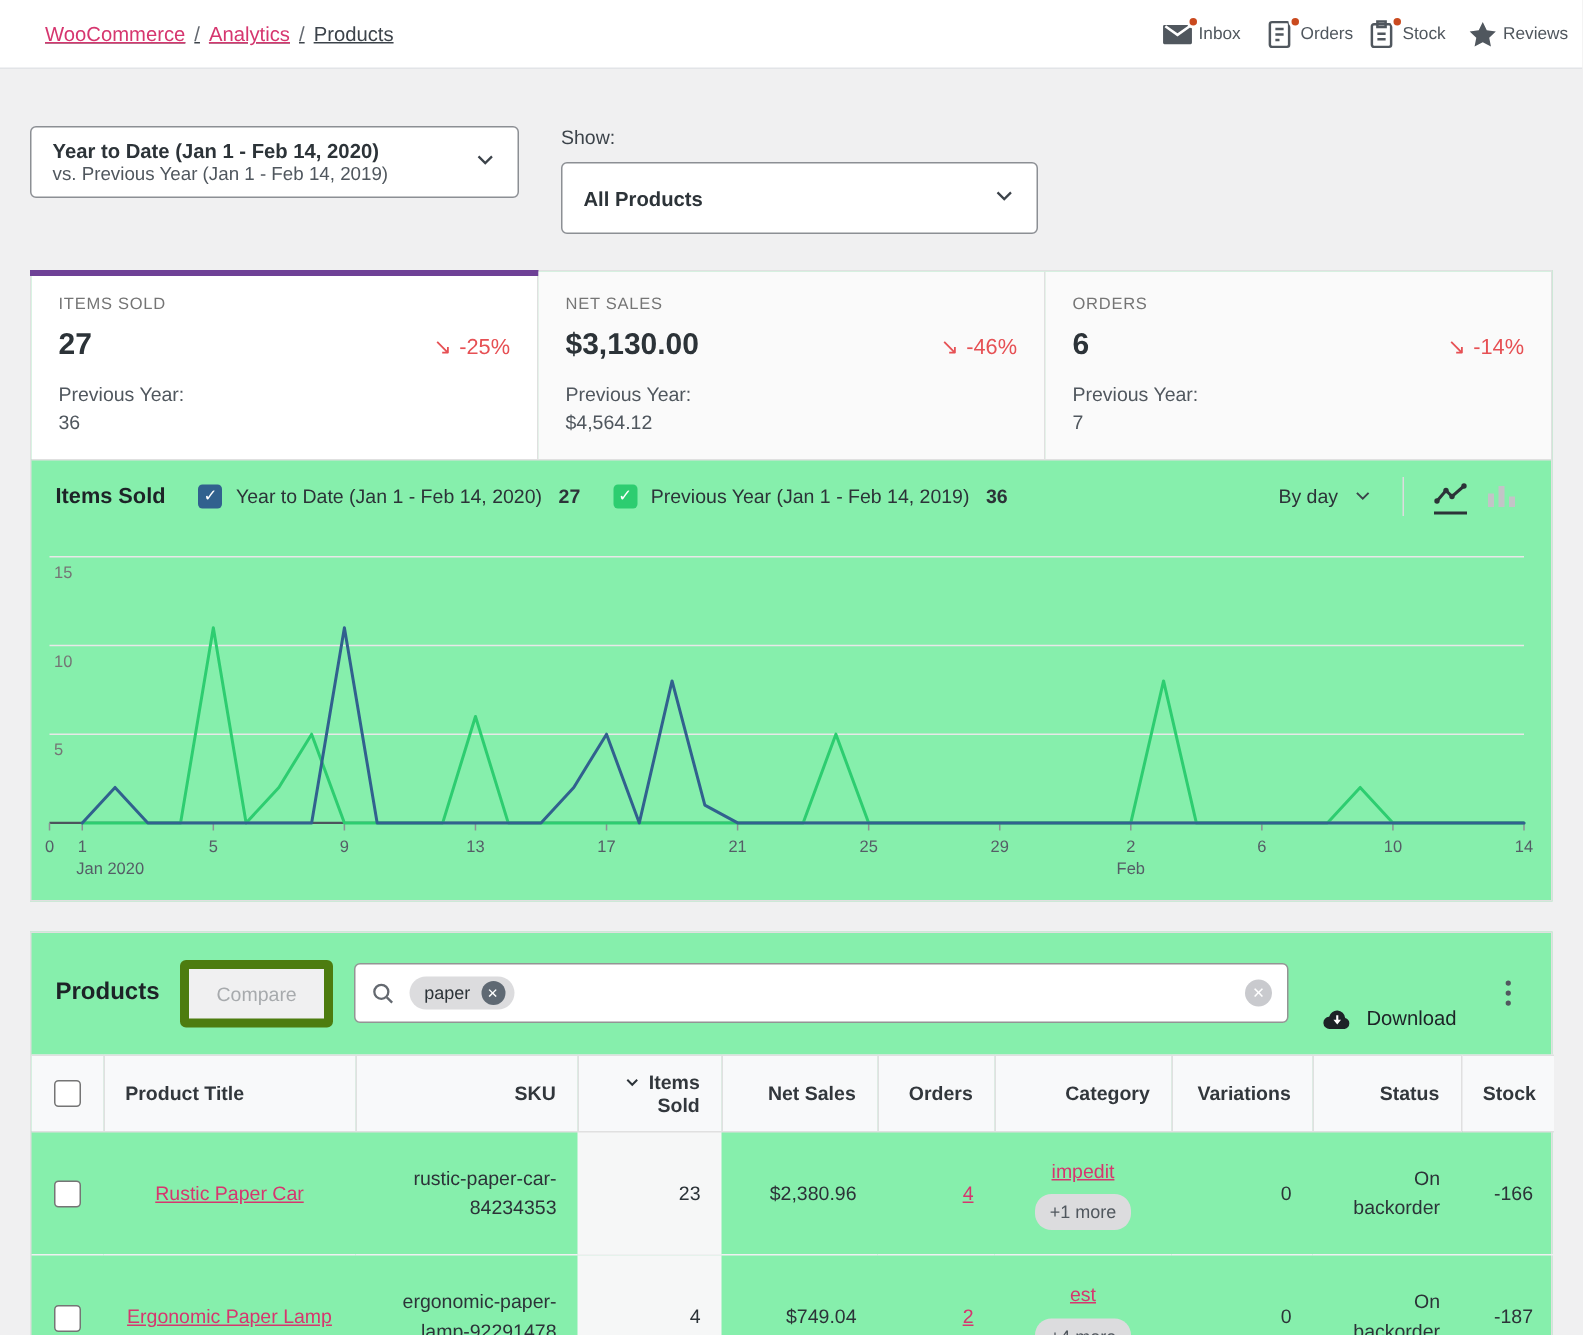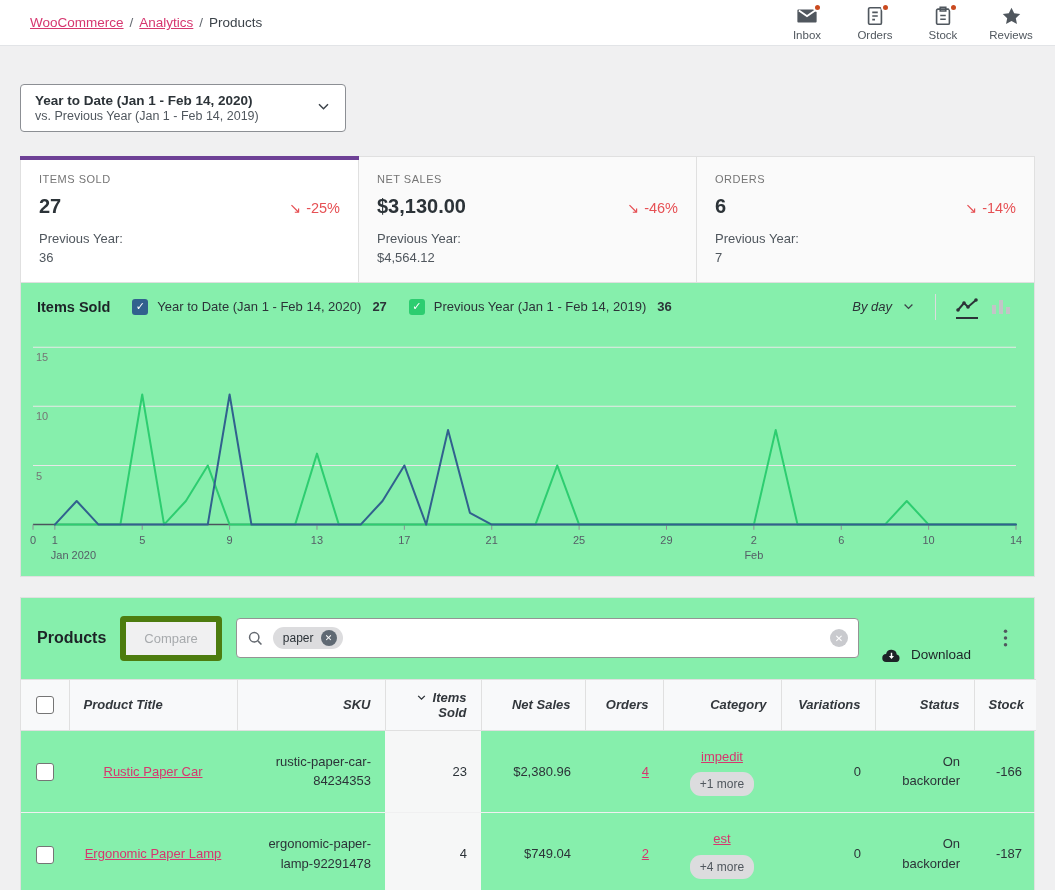--- a/index.html
+++ b/index.html
@@ -12,24 +12,24 @@
     font-size: 13px;
   }
   .link { color: #d6366f; text-decoration: underline; cursor: pointer; }
 
   
   .topbar {
     height: 46px; background: #fff; border-bottom: 1px solid #e2e4e7;
     display: flex; align-items: center; justify-content: space-between;
     padding: 0 10px 0 30px;
   }
-  .breadcrumb { font-size: 13.5px; color: #3c434a; display:flex; gap:6px; align-items:center; }
+  .breadcrumb { font-size: 13.5px; color: #3c434a; display:flex; gap:6px; align-items:center;text-decoration:underline; }
   .breadcrumb .sep { color: #646970; }
   .activity { display: flex; align-items: flex-start; }
-  .activity-tab { width: 68px; display:flex; flex-direction:column; align-items:center; gap:2px; padding: 4px 0 3px; cursor:pointer; }
+  .activity-tab { width: 68px; display:flex; flex-direction:row; align-items:center; gap:2px; padding: 4px 0 3px; cursor:pointer; }
   .activity-tab .icon-wrap { position: relative; width: 24px; height: 22px; display:flex; align-items:center; justify-content:center; }
   .activity-tab .label { font-size: 11.5px; color: #50575e; }
   .dot { position:absolute; top:-2px; right:-3px; width:9px; height:9px; border-radius:50%; background:#ca4a1f; border:2px solid #fff; }
 
   .wrap { padding: 0 20px; }
 
   
   .filters { display: flex; gap: 28px; margin-top: 38px; }
   .filter-label { font-size: 13px; color: #3c434a; margin-bottom: 9px; }
   .select-box {
@@ -58,21 +58,21 @@
   .card-delta { font-size:14.5px; color:#e65054; display:flex; gap:5px; align-items:center; }
   .card-prev { margin-top:12px; font-size:13px; color:#50575e; line-height:1.45; }
 
   
   .chart-head { display:flex; align-items:center; padding: 11px 16px; gap: 22px; }
   .chart-title { font-size: 14.5px; font-weight: bold; color:#1d2327; }
   .legend-item { display:flex; align-items:center; gap: 9px; cursor:pointer; }
   .legend-cb { width:16px; height:16px; border-radius:3px; color:#fff; font-size:11px; font-weight:bold; display:flex; align-items:center; justify-content:center; }
   .legend-label { font-size:13px; color:#2c3338; }
   .legend-total { font-size:13px; font-weight:bold; color:#2c3338; margin-left:2px; }
-  .chart-controls { margin-left:auto; display:flex; align-items:center;font-style:italic; }
+  .chart-controls { margin-left:auto; display:flex; align-items:center; }
   .interval-select { display:flex; align-items:center; gap:10px; font-size:13px; color:#2c3338; cursor:pointer; padding:4px 6px; }
   .vdivider { width:1px; height:26px; background:#dcdcde; margin: 0 14px; }
   .chart-type-btn { padding: 3px 6px 1px; cursor:pointer; display:flex; flex-direction:column; align-items:center; }
   .chart-type-btn .underline { width: 22px; height:2px; background:#2c3338; margin-top:3px; }
   .chart-type-btn.inactive .underline { background: transparent; }
   .chart-body { padding: 0 6px 2px 6px; }
 
   
   .panel.products-panel { margin-top: 20px; margin-bottom: 20px; }
   .products-head { display:flex; align-items:center; gap: 14px; padding: 10px 16px; }
@@ -83,21 +83,21 @@
   .chip-text { font-size:12px; color:#2c3338; }
   .chip-x { width:16px; height:16px; border-radius:50%; background:#5f6973; color:#fff; font-size:9px; display:flex; align-items:center; justify-content:center; cursor:pointer; }
   .search-input { border:none; outline:none; flex:1; font-size:13px; font-family:inherit; }
   .search-clear { width:18px; height:18px; border-radius:50%; background:#c9cace; color:#fff; font-size:10px; display:flex; align-items:center; justify-content:center; cursor:pointer; }
   .btn-download { display:flex; align-items:center; gap:9px; font-size:13.5px; color:#1d2327; cursor:pointer; padding: 6px 8px; margin-top: 32px; }
   .kebab { padding: 4px 10px; cursor:pointer; display:flex; align-items:center; }
 
   table { width:100%; border-collapse:collapse; table-layout:fixed; }
   thead th {
     background:#f8f9fa; border-top:1px solid #e0e0e0; border-bottom:1px solid #e0e0e0;
-    font-size:13px; font-weight:bold; color:#32373c; padding: 10px 14px; text-align:right; cursor:pointer;font-style:italic;
+    font-size:13px; font-weight:bold; color:#32373c; padding: 10px 14px; text-align:right; cursor:pointer;
   }
   thead th + th { border-left:1px solid #e0e0e0; }
   th.col-title { text-align:left; }
   th.col-check { text-align:center; }
   tbody td { padding: 16px 14px; font-size:13px; color:#2c3338; border-bottom:1px solid #f0f0f1; text-align:right; vertical-align:middle; line-height:1.5; }
   td.col-title { text-align:center; }
   td.col-check { text-align:center; }
   td.col-items { background:#f6f7f7; }
   td.col-category { text-align:center; }
   .checkbox { display:inline-block; width:18px; height:18px; border:1.5px solid #757575; border-radius:3px; background:#fff; cursor:pointer; vertical-align:middle; }
@@ -161,20 +161,31 @@
 
 <div class="wrap">
 
   <div class="filters">
     <div>
       <div class="select-box date">
         <div>
           <div class="sel-line1">Year to Date (Jan 1 - Feb 14, 2020)</div>
           <div class="sel-line2">vs. Previous Year (Jan 1 - Feb 14, 2019)</div>
         </div>
+        <span>
+          <svg width="15" height="15" viewBox="0 0 20 20">
+              <path d="M4 7l6 6 6-6" fill="none" stroke="#3c434a" stroke-width="2"></path>
+            </svg>
+        </span>
+      </div>
+    </div>
+    <div>
+      <div class="filter-label">Show:</div>
+      <div class="select-box show">
+        <div class="sel-line1">All Products</div>
         <span>
           <svg width="15" height="15" viewBox="0 0 20 20">
               <path d="M4 7l6 6 6-6" fill="none" stroke="#3c434a" stroke-width="2"></path>
             </svg>
         </span>
       </div>
     </div>
   </div>
 
   <div class="panel chart-panel">

